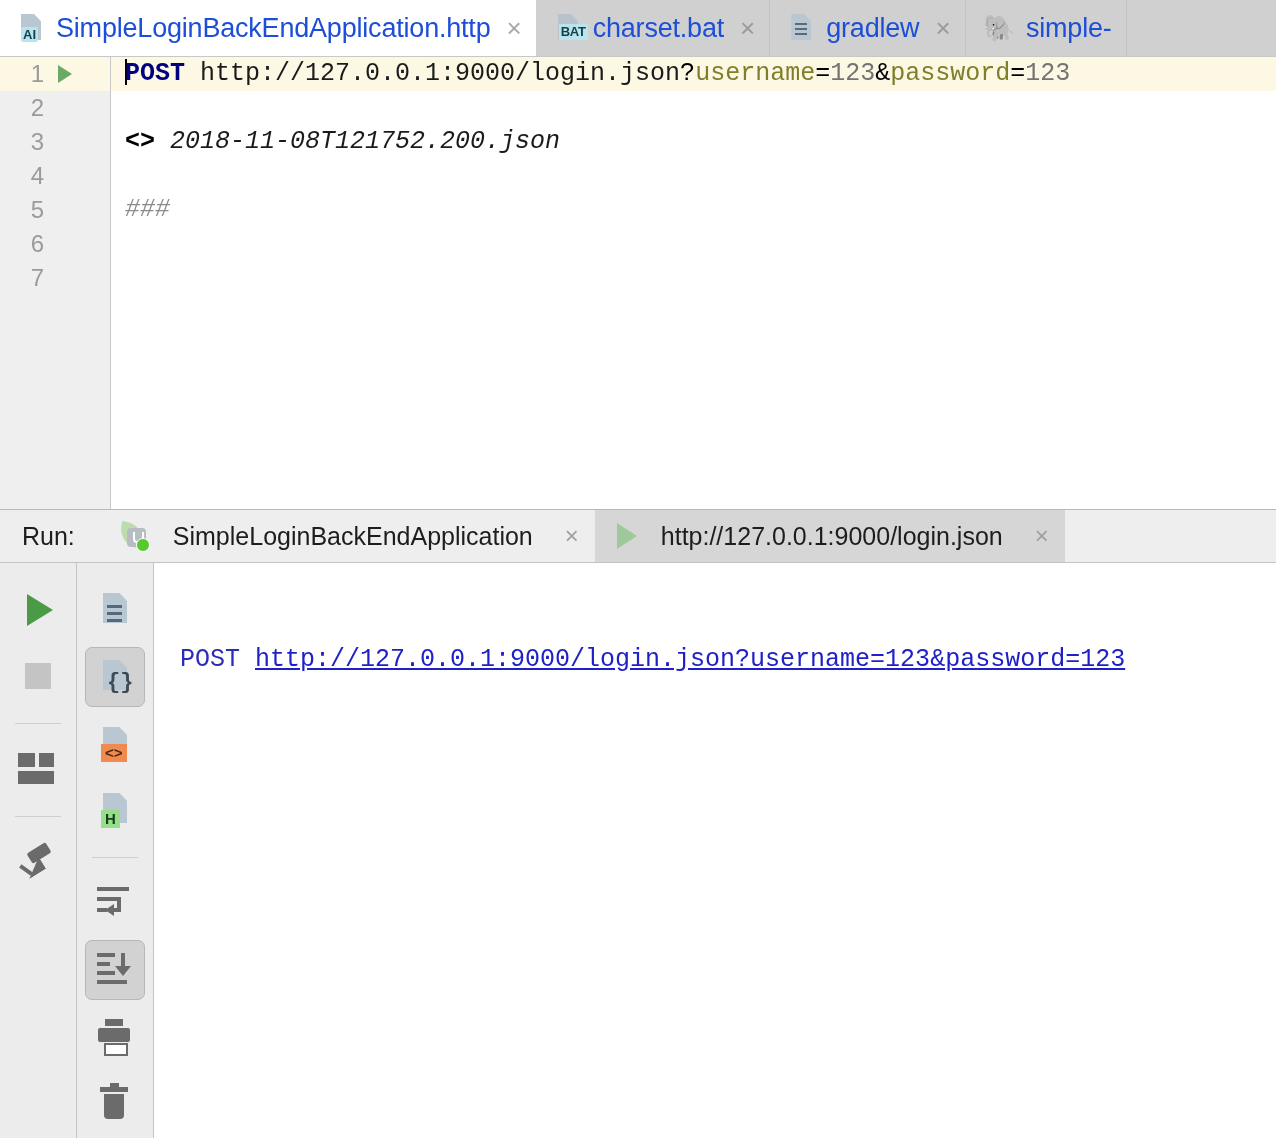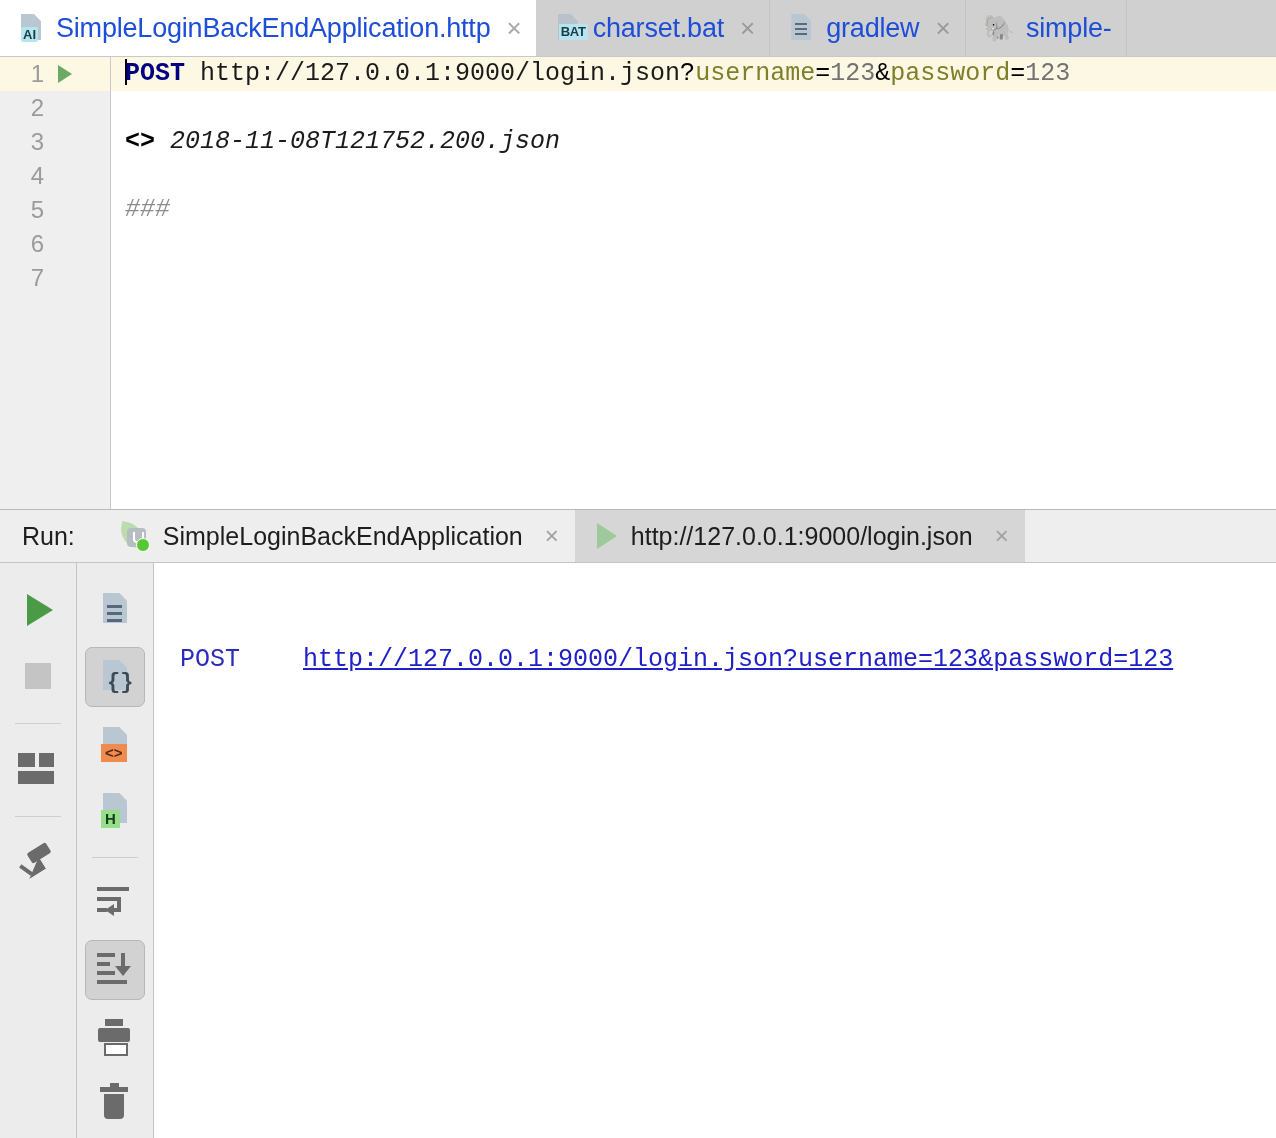--- a/index.html
+++ b/index.html
@@ -117,21 +117,21 @@
     display: flex; align-items: stretch;
     border-top: 1px solid #b9b9b9;
     border-bottom: 1px solid #c4c4c4;
   }
   .run-label {
     display:flex; align-items:center;
     padding: 0 22px 0 22px;
     font-size: 25px; color: #1d1d1d;
   }
   .rtab {
-    display: flex; align-items: center; gap: 14px;
+    display: flex; align-items: center; gap: 24px;
     padding: 0 16px 0 22px;
     background: #eeeeee;
     white-space: nowrap;
   }
   .rtab.selected { background: #d6d6d6; }
   .rtab-label { font-size: 25px; color: #1d1d1d; }
   .rtab-close { font-size: 24px; color: #a0a0a0; margin-left: 8px; }
   .spring-icon { width:30px; height:30px; position:relative; }
   .leaf {
     position:absolute; left:1px; top:2px; width:24px; height:24px;
@@ -181,21 +181,21 @@
 
   .console {
     flex:1 1 auto; background:#ffffff;
     padding: 12px 0 0 26px;
     font-family: "Liberation Mono", monospace;
     font-size: 25px; line-height: 34px;
     color: #2b2bbd;
     overflow: hidden;
     white-space: pre;
   }
-  .console .link { color:#2020c8; text-decoration: underline; margin-left: 48px; }
+  .console .link { color:#2020c8; text-decoration: underline; }
   .blankline { height:34px; }
 
   
   .ico { position:relative; width:40px; height:40px; }
   .tri-green { width:0;height:0;border-left:26px solid #4a9a46;border-top:16px solid transparent;border-bottom:16px solid transparent; margin-left:4px;}
   .sq-gray { width:26px;height:26px;background:#c4c4c4; }
   .layout-ico i { position:absolute; background:#6b6b6b; }
   .layout-ico .a { left:0; top:4px; width:17px; height:14px; }
   .layout-ico .b { left:21px; top:4px; width:15px; height:14px; }
   .layout-ico .c { left:0; top:22px; width:36px; height:13px; }

